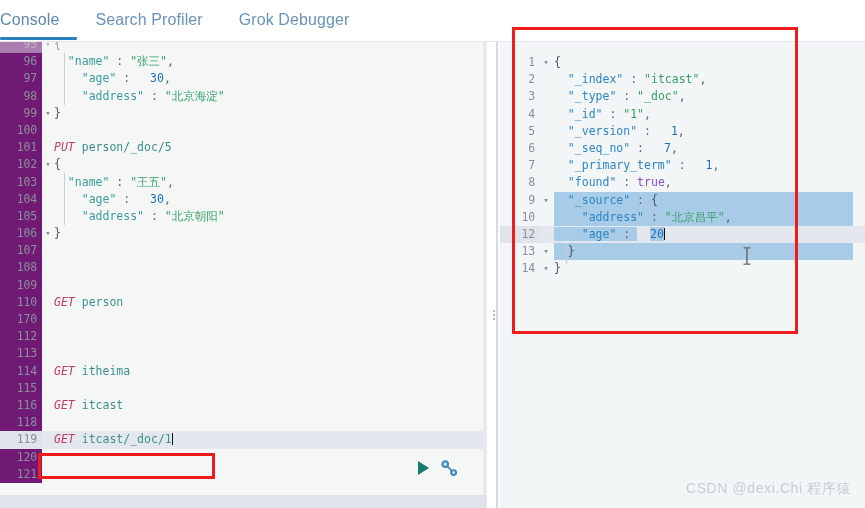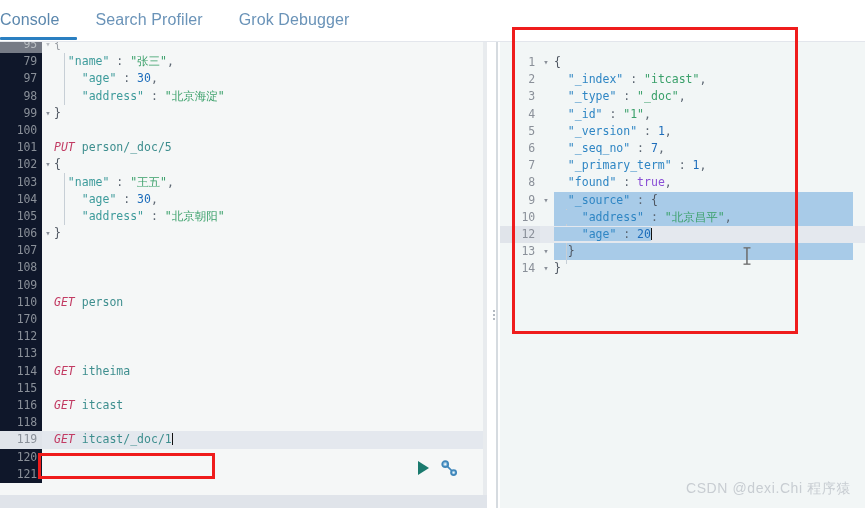--- a/index.html
+++ b/index.html
@@ -133,21 +133,21 @@
     color: #8a9099;
     font-size: 9px;
     text-align: center;
   }
   .content {
     position: absolute;
     left: 54px; top: 0;
     white-space: pre;
   }
   .editor-pane .line { }
-  .editor-pane .gutter { background: #0f172a; }
+  .editor-pane .gutter { background: #701a75; }
   .editor-pane .content { }
 
   .line.active { background: #e4e8ee; }
   .line.active .gutter { background: #e0e4ea; }
 
   .output-pane .gutter { width: 40px; color: #8a9099; }
   .output-pane .fold { left: 42px; }
   .output-pane .content { left: 54px; }
 
   
@@ -156,21 +156,21 @@
     top: 0; bottom: 0;
     width: 1px;
     background: #c7cfd6;
   }
 
   
   .t-method  { color: #c23b63; font-style: italic; }
   .t-url     { color: #3d8e8e; }
   .t-key     { color: #3d9b9b; }
   .t-str     { color: #3aa06a; }
-  .t-num     { color: #1d6dbb; }
+  .t-num     { color: #1d6dbb; margin-left: 13px; }
   .t-bool    { color: #8a4fd6; }
   .t-punct   { color: #5c6672; }
   .t-brace   { color: #4d5560; }
   .t-keyb    { color: #2f86c4; }
   .t-strb    { color: #3aa06a; }
 
   
   .sel {
     background: #a8cbe8;
   }
@@ -271,21 +271,21 @@
         <div class="tab">
           <span>Grok Debugger</span>
         </div>
       </div>
   </div>
 
   <div class="editor-pane">
     <div class="query-hl"></div>
     <div class="code" id="editor-code" style="top: -6px;">
         <div class="line" style="opacity: 0.55;"><span class="gutter">95</span><span class="fold">▾</span><span class="content"><span class="t-brace">{</span></span></div>
-        <div class="line"><span class="gutter">79</span><span class="content"><span class="t-punct">  </span><span class="t-key">"name"</span><span class="t-punct"> : </span><span class="t-str">"张三"</span><span class="t-punct">,</span></span></div>
+        <div class="line"><span class="gutter">96</span><span class="content"><span class="t-punct">  </span><span class="t-key">"name"</span><span class="t-punct"> : </span><span class="t-str">"张三"</span><span class="t-punct">,</span></span></div>
         <div class="line"><span class="gutter">97</span><span class="content"><span class="t-punct">    </span><span class="t-key">"age"</span><span class="t-punct"> : </span><span class="t-num">30</span><span class="t-punct">,</span></span></div>
         <div class="line"><span class="gutter">98</span><span class="content"><span class="t-punct">    </span><span class="t-key">"address"</span><span class="t-punct"> : </span><span class="t-str">"北京海淀"</span></span></div>
         <div class="line"><span class="gutter">99</span><span class="fold">▾</span><span class="content"><span class="t-brace">}</span></span></div>
         <div class="line"><span class="gutter">100</span><span class="content"></span></div>
         <div class="line"><span class="gutter">101</span><span class="content"><span class="t-method">PUT</span><span class="t-punct"> </span><span class="t-url">person/_doc/5</span></span></div>
         <div class="line"><span class="gutter">102</span><span class="fold">▾</span><span class="content"><span class="t-brace">{</span></span></div>
         <div class="line"><span class="gutter">103</span><span class="content"><span class="t-punct">  </span><span class="t-key">"name"</span><span class="t-punct"> : </span><span class="t-str">"王五"</span><span class="t-punct">,</span></span></div>
         <div class="line"><span class="gutter">104</span><span class="content"><span class="t-punct">    </span><span class="t-key">"age"</span><span class="t-punct"> : </span><span class="t-num">30</span><span class="t-punct">,</span></span></div>
         <div class="line"><span class="gutter">105</span><span class="content"><span class="t-punct">    </span><span class="t-key">"address"</span><span class="t-punct"> : </span><span class="t-str">"北京朝阳"</span></span></div>
         <div class="line"><span class="gutter">106</span><span class="fold">▾</span><span class="content"><span class="t-brace">}</span></span></div>

